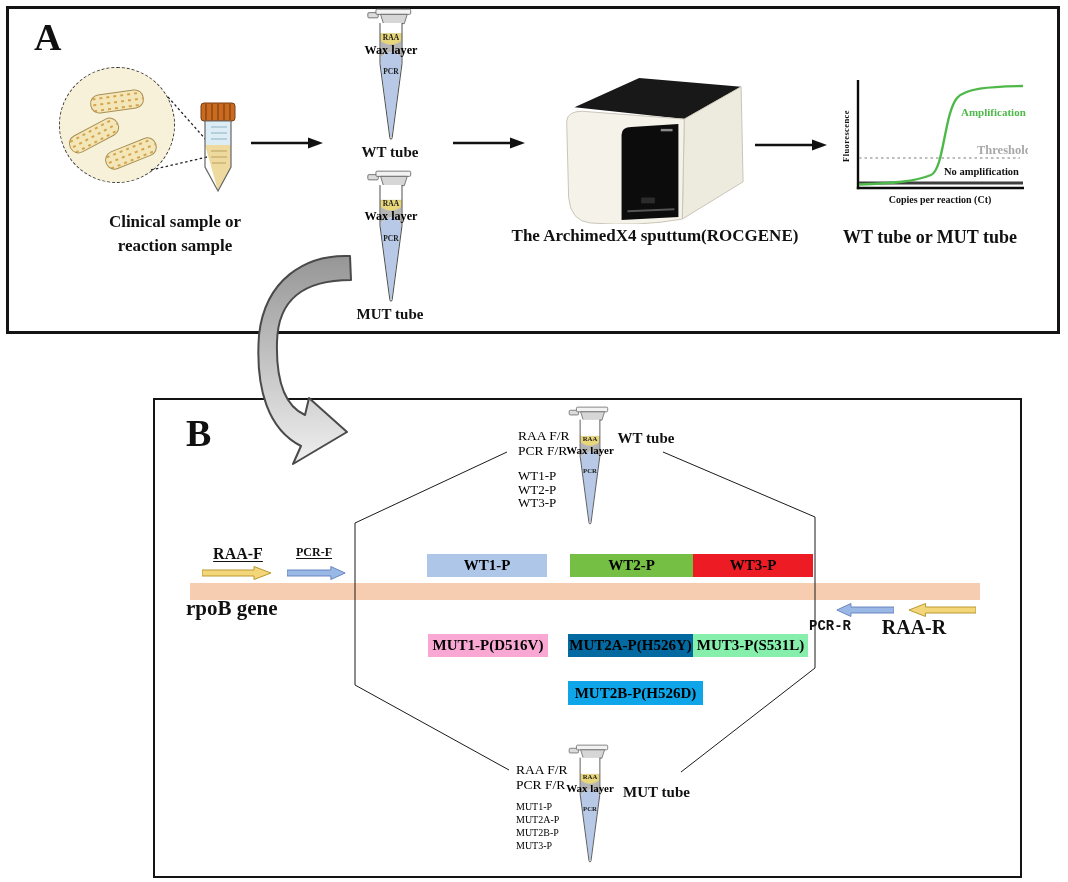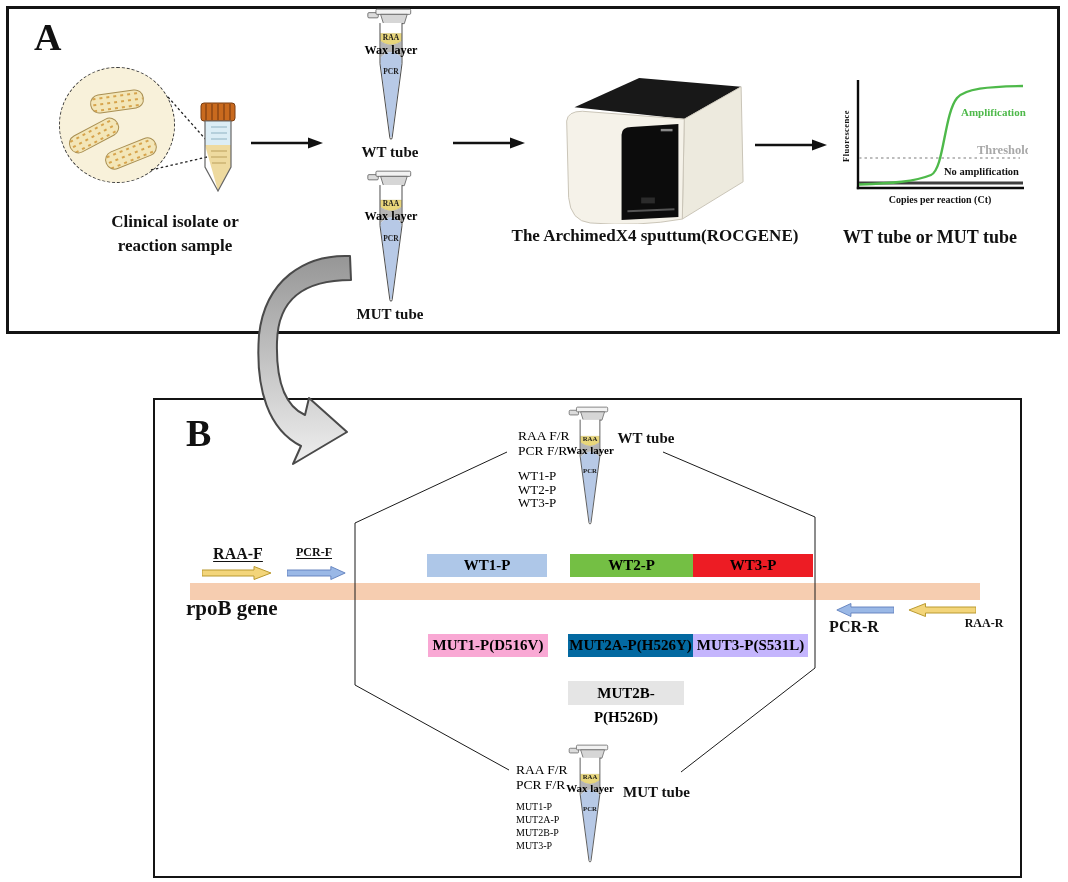--- a/index.html
+++ b/index.html
@@ -80,21 +80,21 @@
     </g>
   <g stroke="#bba05c" stroke-width="1">
       <line x1="13" y1="49" x2="29" y2="49"></line>
       <line x1="13" y1="55" x2="29" y2="55"></line>
       <line x1="14" y1="61" x2="28" y2="61"></line>
     </g>
   <path d="M7,19 H33 V65 L20,89 L7,65 Z" fill="none" stroke="#666" stroke-width="1.2"></path>
 </svg>
 
 <div class="abs cap cap17" style="left:55px;top:210px;width:240px;">
-  <div>Clinical isolate or</div>
+  <div>Clinical sample or</div>
   <div>reaction sample</div>
 </div>
 
 <svg class="abs" style="left:251px;top:136px;" width="72" height="14" viewBox="0 0 72 14">
   <line x1="0" y1="7" x2="58" y2="7" stroke="#111" stroke-width="2.4"></line>
     <polygon points="57,1.5 72,7 57,12.5" fill="#111"></polygon>
 </svg>
 <svg class="abs" style="left:453px;top:136px;" width="72" height="14" viewBox="0 0 72 14">
   <line x1="0" y1="7" x2="58" y2="7" stroke="#111" stroke-width="2.4"></line>
     <polygon points="57,1.5 72,7 57,12.5" fill="#111"></polygon>
@@ -216,31 +216,31 @@
 
 <div class="genebar"></div>
 <div class="abs" style="left:186px;top:596px;font-weight:bold;font-size:21px;z-index:3;">rpoB gene</div>
 
 <div class="probe" style="left:427px;top:554px;width:120px;background:#aec7e8;">WT1-P</div>
 <div class="probe" style="left:570px;top:554px;width:123px;background:#74bf44;">WT2-P</div>
 <div class="probe" style="left:693px;top:554px;width:120px;background:#ed1c24;">WT3-P</div>
 
 <div class="probe" style="left:428px;top:634px;width:120px;background:#f9a8d4;">MUT1-P(D516V)</div>
 <div class="probe" style="left:568px;top:634px;width:125px;background:#0369a1;">MUT2A-P(H526Y)</div>
-<div class="probe" style="left:693px;top:634px;width:115px;background:#c4b5fd;">MUT3-P(S531L)</div>
-<div class="probe" style="left:568px;top:681px;width:116px;height:24px;line-height:24px;background:#e5e5e5;">MUT2B-P(H526D)</div>
+<div class="probe" style="left:693px;top:634px;width:115px;background:#86efac;">MUT3-P(S531L)</div>
+<div class="probe" style="left:568px;top:681px;width:135px;height:24px;line-height:24px;background:#0ea5e9;">MUT2B-P(H526D)</div>
 
 <svg class="abs z3" style="left:836px;top:602px;" width="58" height="16" viewBox="0 0 70 16" preserveAspectRatio="none">
   <polygon class="p-blue" points="70,5 18,5 18,1.5 1,8 18,14.5 18,11 70,11"></polygon>
 </svg>
-<div class="abs cap" style="left:822px;top:618px;width:64px;font-size:16px;">PCR-R</div>
+<div class="abs cap" style="left:798px;top:618px;width:64px;font-size:14px;font-family:Liberation Mono, monospace;">PCR-R</div>
 <svg class="abs z3" style="left:908px;top:602px;" width="68" height="16" viewBox="0 0 70 16" preserveAspectRatio="none">
   <polygon class="p-yellow" points="70,5 18,5 18,1.5 1,8 18,14.5 18,11 70,11"></polygon>
 </svg>
-<div class="abs cap" style="left:950px;top:616px;width:68px;font-size:12px;">RAA-R</div>
+<div class="abs cap" style="left:880px;top:616px;width:68px;font-size:20px;">RAA-R</div>
 
 <svg class="abs z3" style="left:564px;top:744px;" width="52" height="125" viewBox="0 0 100 240">
   <rect class="cap-hinge" x="10" y="8" width="18" height="9" rx="2"></rect>
   <rect class="cap-lid" x="24" y="2" width="60" height="9" rx="2"></rect>
   <polygon class="cap-seat" points="32,11 78,11 73,27 37,27"></polygon>
   <path class="tube-body" d="M31,26 L31,96 L48,224 Q50,230 52,224 L69,96 L69,26 Z"></path>
   <path class="layer-raa" d="M32,58 L68,58 L68,70 Q50,83 32,70 Z"></path>
   <path class="layer-wax" d="M32,70 Q50,83 68,70 L68,98 Q50,78 32,98 Z"></path>
   <path class="layer-pcr" d="M32,98 Q50,78 68,98 L68,102 L51.5,221 Q50,226.5 48.5,221 L32,102 Z"></path>
   <path class="tube-outline" d="M31,26 L31,96 L48,224 Q50,230 52,224 L69,96 L69,26"></path>

